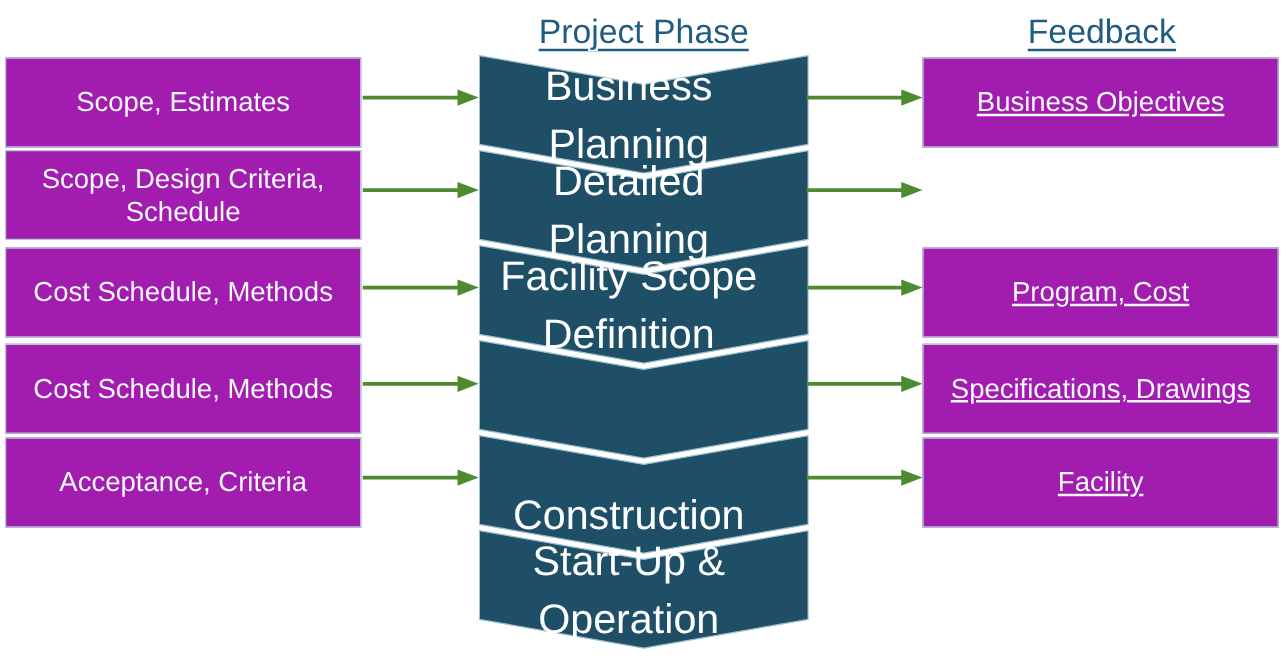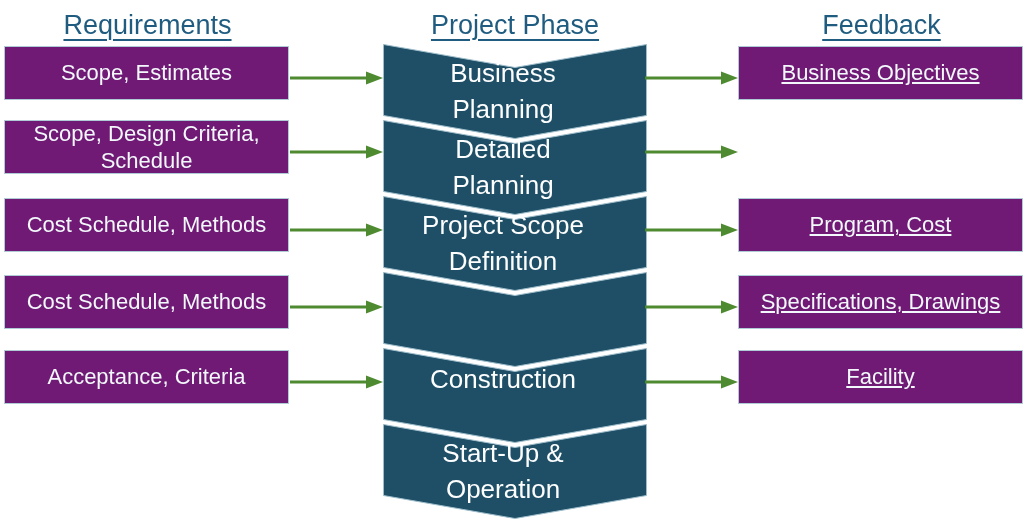--- a/index.html
+++ b/index.html
@@ -28,22 +28,22 @@
     text-underline-offset: 5px;
     text-decoration-thickness: 2px;
   }
   .hdr-req  { left: 4px;   width: 287px; }
   .hdr-phase{ left: 383px; width: 264px; }
   .hdr-fb   { left: 738px; width: 287px; }
 
   .box {
     position: absolute;
     width: 285px;
-    height: 54px;
-    background: #701a75;
+    height: 72px;
+    background: #a21caf;
     border: 1px solid #AECBD6;
     display: flex;
     align-items: center;
     justify-content: center;
     text-align: center;
     color: #F2F8FB;
     font-size: 22px;
     line-height: 1.25;
     white-space: pre-line;
     padding: 0 4px;
@@ -65,51 +65,50 @@
   .phase-label {
     position: absolute;
     left: 383px;
     width: 240px;
     height: 95px;
     display: flex;
     align-items: center;
     justify-content: center;
     text-align: center;
     color: #FDFEFF;
-    font-size: 26px;
+    font-size: 33px;
     line-height: 1.38;
     white-space: pre-line;
     pointer-events: none;
   }
   .p1 { top: 44px; }
   .p2 { top: 120px; }
   .p3 { top: 196px; }
   .p4 { top: 272px; }
-  .p5 { top: 332px; text-align: center; }
+  .p5 { top: 364px; text-align: center; }
   .p6 { top: 424px; }
 
   .arrow {
     position: absolute;
     width: 94px;
     height: 14px;
   }
   .arrow.from-left { left: 290px; }
   .arrow.from-mid  { left: 645px; }
   .a1 { top: 71px; }
   .a2 { top: 145px; }
   .a3 { top: 223px; }
   .a4 { top: 300px; }
   .a5 { top: 375px; }
 </style>
 </head>
 <body>
 
 <div class="canvas">
 
-  <div class="col-header hdr-req">Requirements</div>
   <div class="col-header hdr-phase">Project Phase</div>
   <div class="col-header hdr-fb">Feedback</div>
 
   <div class="box left r1">Scope, Estimates</div>
   <div class="box left r2">Scope, Design Criteria,
 Schedule</div>
   <div class="box left r3">Cost Schedule, Methods</div>
   <div class="box left r4">Cost Schedule, Methods</div>
   <div class="box left r5">Acceptance, Criteria</div>
 
@@ -121,21 +120,21 @@
       <path transform="translate(0,228)" d="M0.5,0.5 L132,23.5 L263.5,0.5 L263.5,71.5 L132,94.5 L0.5,71.5 Z"></path>
       <path transform="translate(0,304)" d="M0.5,0.5 L132,23.5 L263.5,0.5 L263.5,71.5 L132,94.5 L0.5,71.5 Z"></path>
       <path transform="translate(0,380)" d="M0.5,0.5 L132,23.5 L263.5,0.5 L263.5,71.5 L132,94.5 L0.5,71.5 Z"></path>
     </g>
   </svg>
 
   <div class="phase-label p1">Business
 Planning</div>
   <div class="phase-label p2">Detailed
 Planning</div>
-  <div class="phase-label p3">Project Scope
+  <div class="phase-label p3">Facility Scope
 Definition</div>
   <div class="phase-label p5">Construction</div>
   <div class="phase-label p6">Start-Up &amp;
 Operation</div>
 
   <div class="box right r1">Business Objectives</div>
   <div class="box right r3">Program, Cost</div>
   <div class="box right r4">Specifications, Drawings</div>
   <div class="box right r5">Facility</div>
 

